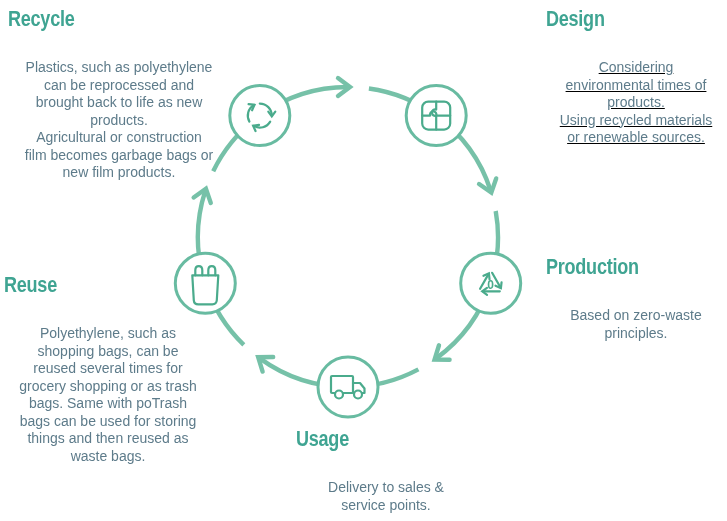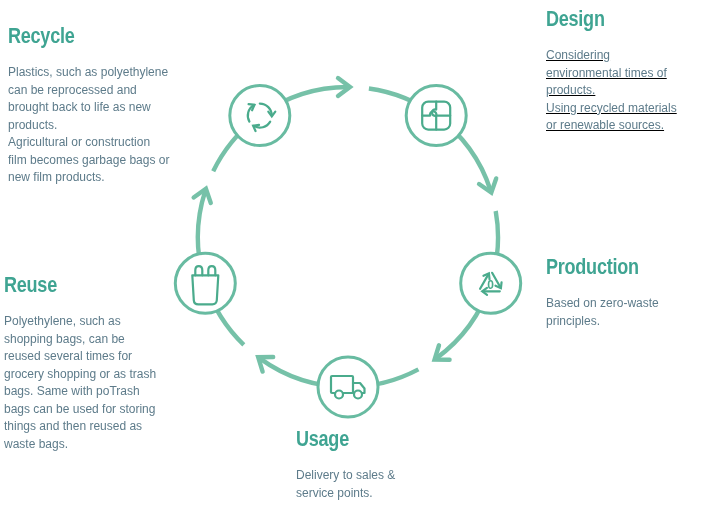--- a/index.html
+++ b/index.html
@@ -18,25 +18,26 @@
         font-size:12px;font-weight:700;}
   .stage-block{position:absolute;}
   .stage-title{
     margin:0 0 15px 0;
     font-size:22px;font-weight:700;color:#3fa492;
     letter-spacing:-0.3px;
     display:inline-block;transform:scaleX(0.82);transform-origin:0 50%;
     white-space:nowrap;
   }
   .stage-desc{
-    margin:0;
-    font-size:12px;line-height:17.5px;color:#5d7b8a;
+    margin:12px;
+    font-size:14px;line-height:17.5px;color:#5d7b8a;
     white-space:pre-line;
+    text-align:center;
   }
-  .block-recycle{left:8px;top:23px;width:222px;}
+  .block-recycle{left:8px;top:6px;width:222px;}
   .block-design{left:546px;top:6px;width:180px;text-decoration:underline;}
   .block-reuse{left:4px;top:272px;width:208px;}
   .block-production{left:546px;top:254px;width:180px;}
   .block-usage{left:296px;top:426px;width:180px;}
 </style>
 </head>
 <body>
 
 <div class="page">
 

